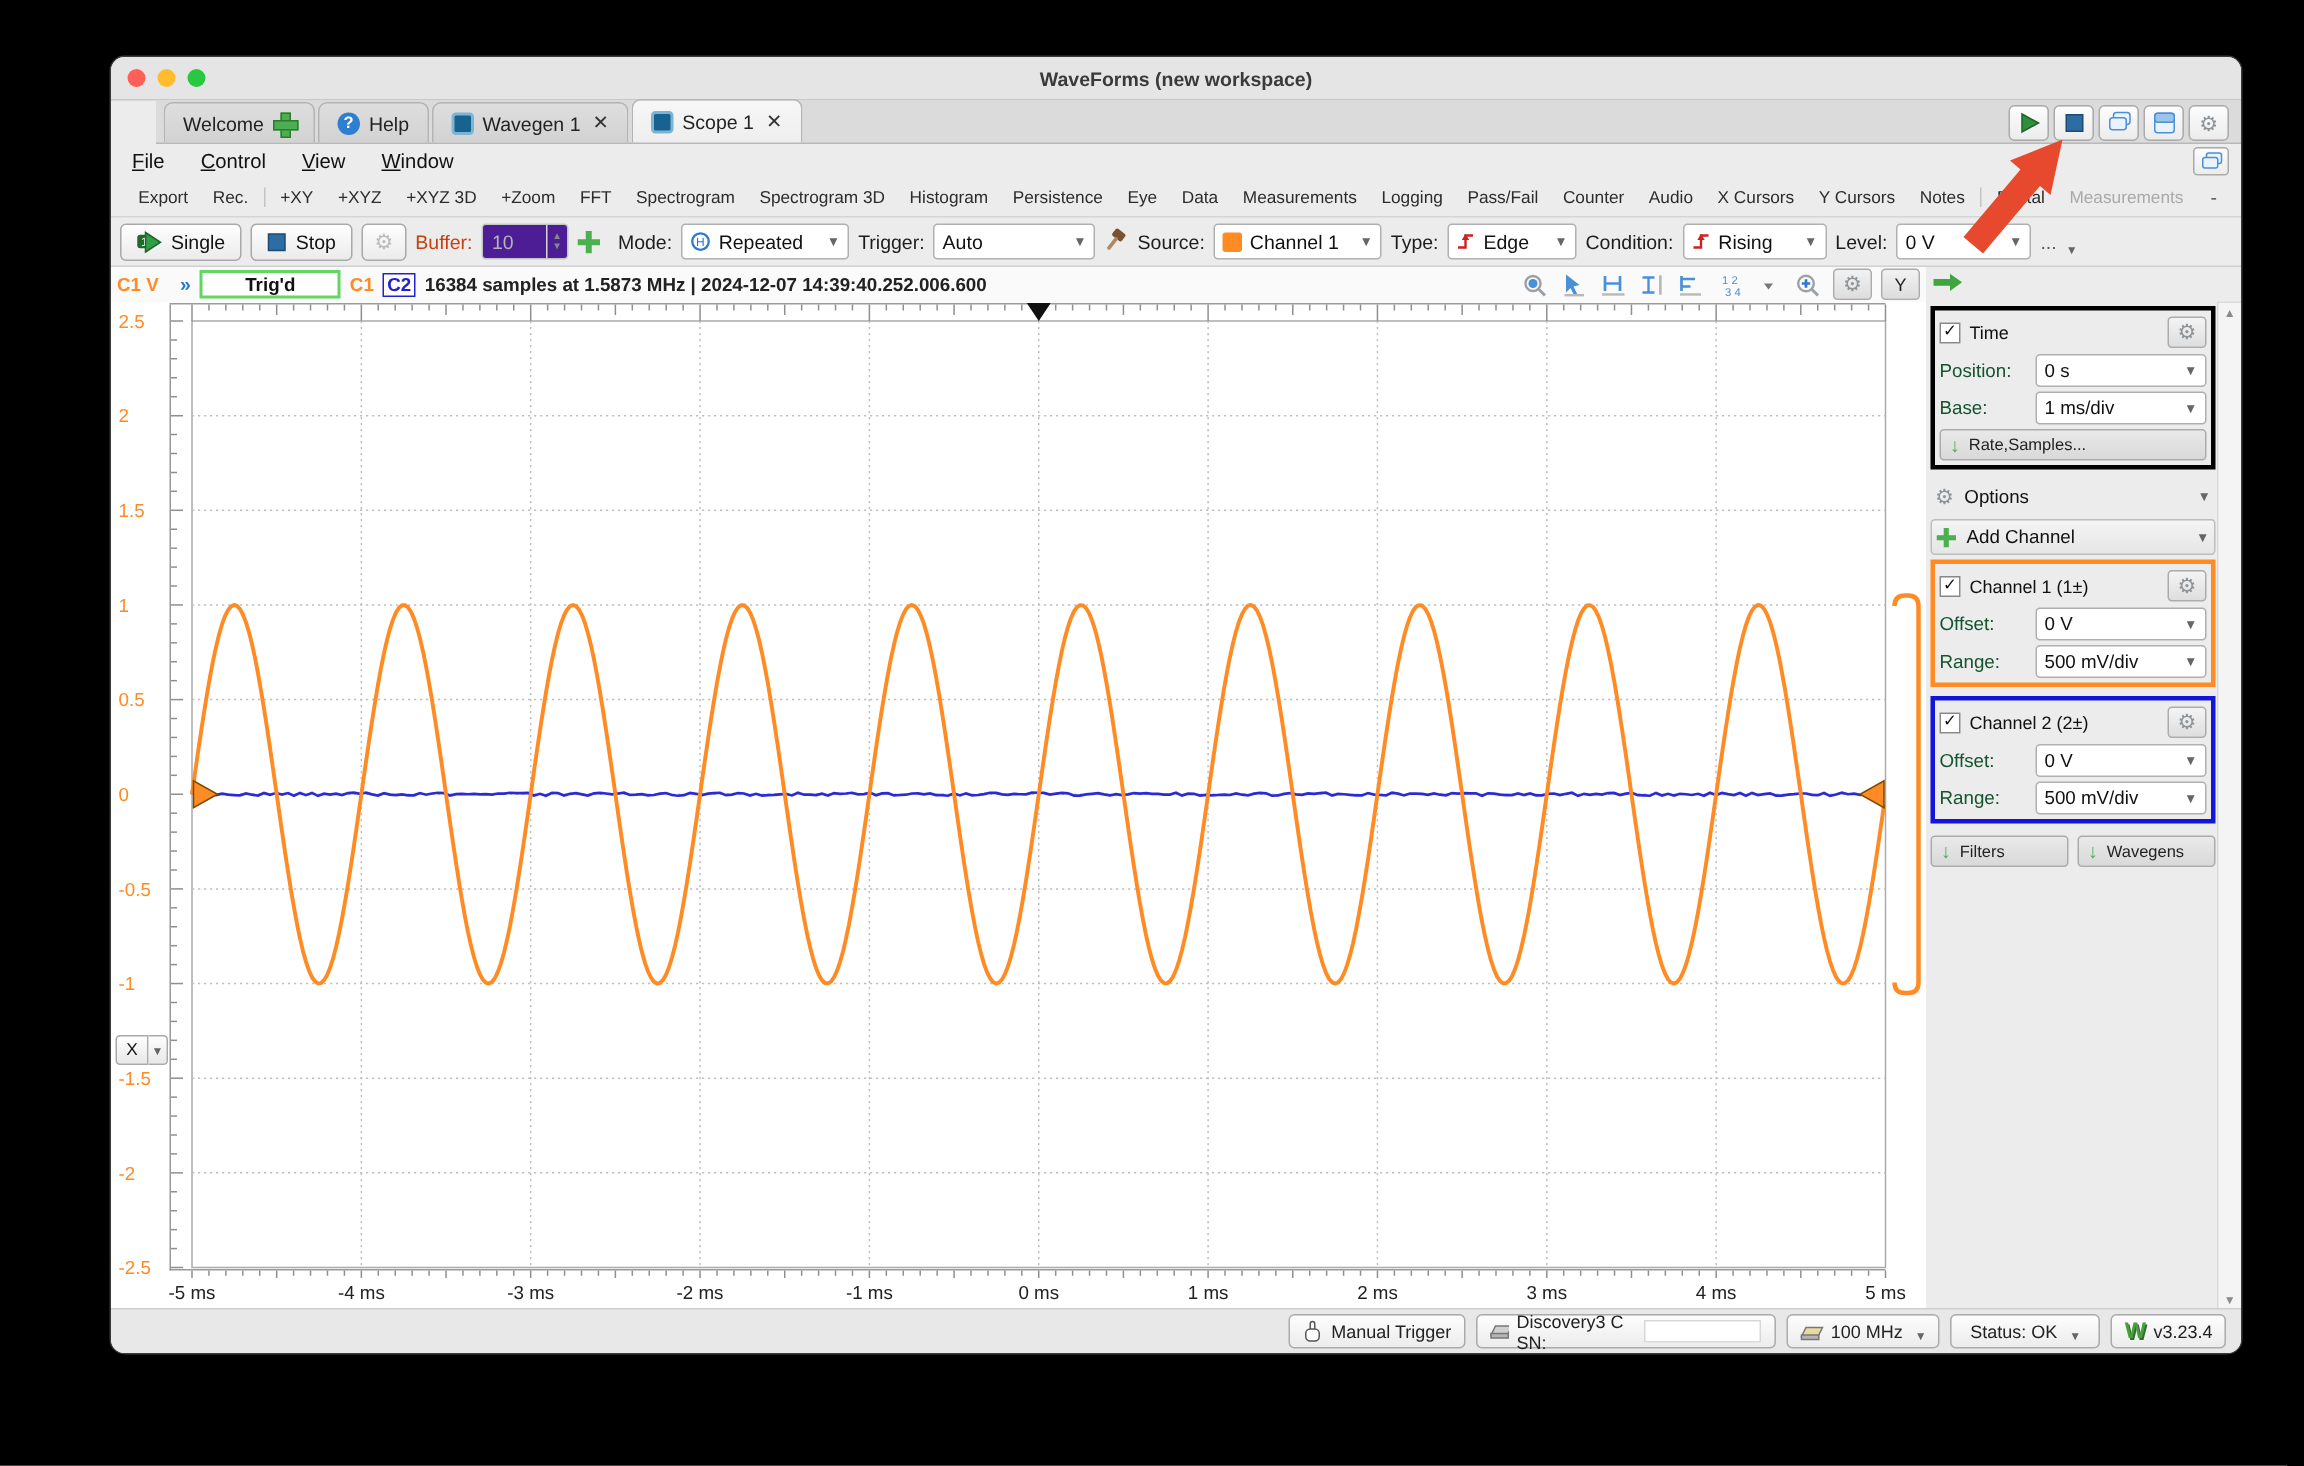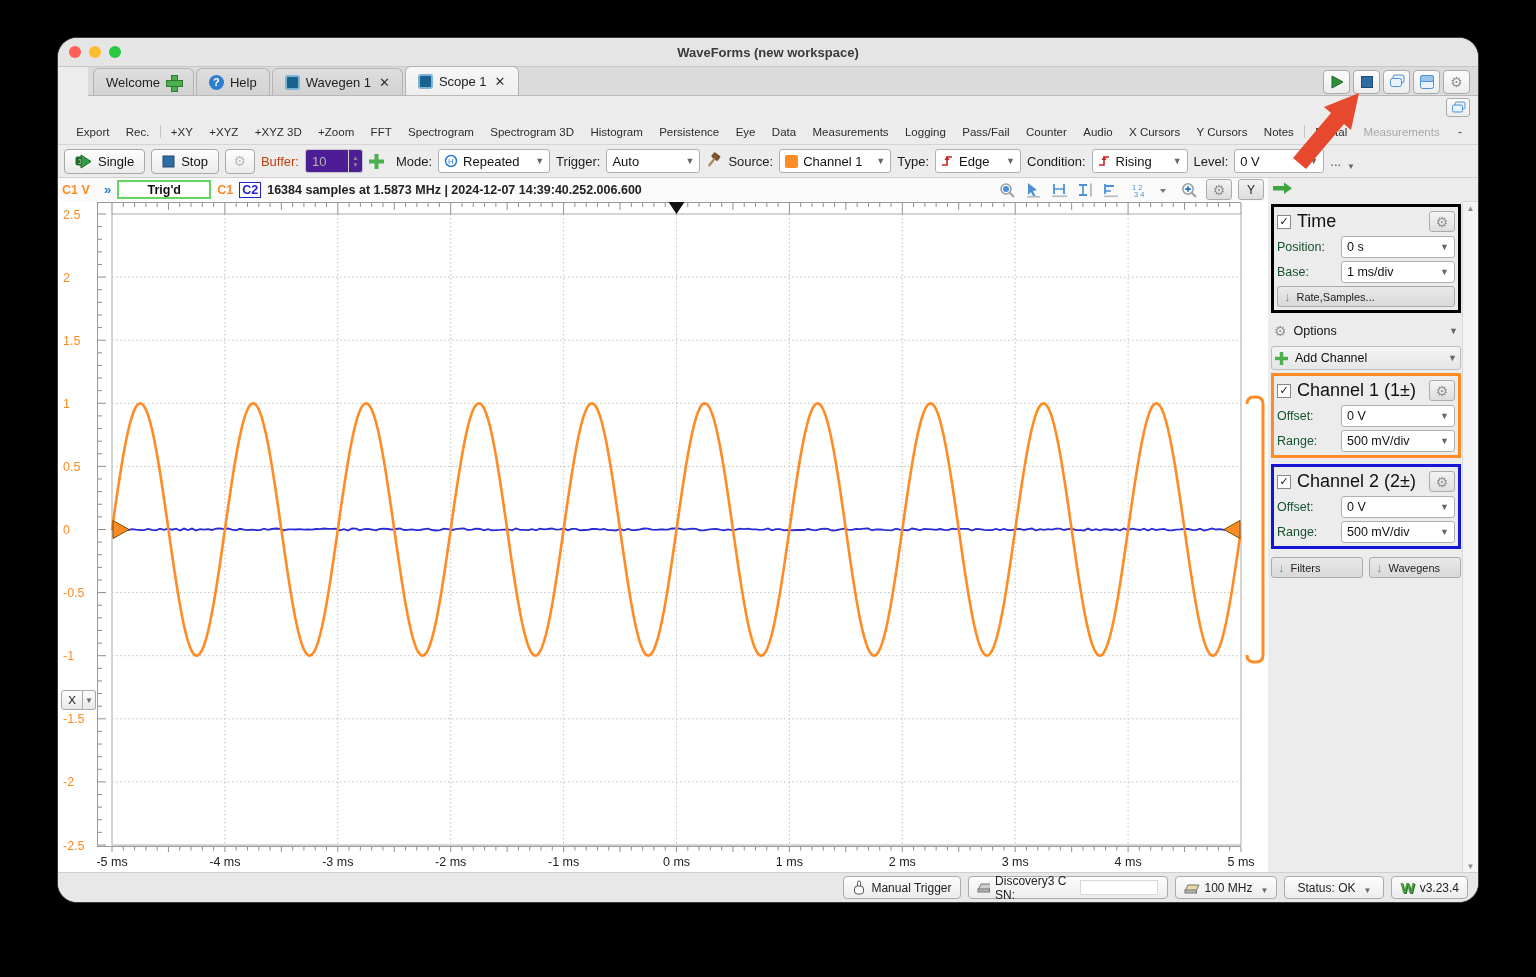--- a/index.html
+++ b/index.html
@@ -1,19 +1,19 @@
 <!DOCTYPE html>
 <html><head>
 <meta charset="utf-8">
 <style>
   html,body{margin:0;padding:0;background:#000;width:1536px;height:977px;
     font-family:"Liberation Sans","DejaVu Sans",sans-serif;-webkit-font-smoothing:antialiased;}
   *{box-sizing:border-box;}
-  .window{position:absolute;left:57px;top:37px;width:1422px;height:866px;background:#ececec;
-    border-radius:20px;overflow:hidden;border:1px solid #3a3a3a;}
+  .window{position:absolute;left:73px;top:37px;width:1422px;height:866px;background:#ececec;
+    border-radius:10px;overflow:hidden;border:1px solid #3a3a3a;}
   
   .titlebar{position:absolute;left:0;top:0;width:100%;height:29px;background:#e6e5e5;
     border-bottom:1px solid #c9c8c8;display:flex;align-items:center;}
   .lights{position:absolute;left:11px;top:8px;display:flex;gap:8px;}
   .light{width:12px;height:12px;border-radius:50%;}
   .title{width:100%;text-align:center;font-size:13px;font-weight:bold;color:#3a3a3a;}
   
   .tabrow{position:absolute;left:0;top:29px;width:100%;height:29px;background:#dcdbdb;
     border-bottom:1px solid #b9b8b8;display:flex;align-items:flex-end;padding-left:5px;margin-left:30px;}
   .tab{height:27px;display:flex;align-items:center;gap:6px;padding:0 12px;font-size:13px;color:#222;
@@ -83,21 +83,21 @@
   .xbtn{width:22px;height:20px;border:1px solid #a9a9a9;border-radius:3px 0 0 3px;
     background:linear-gradient(#fefefe,#e8e8e8);font-size:11.5px;color:#111;display:flex;align-items:center;justify-content:center;}
   .xbtn-caret{width:13px;height:20px;border:1px solid #a9a9a9;border-left:none;border-radius:0 3px 3px 0;
     background:linear-gradient(#fefefe,#e8e8e8);font-size:8px;color:#666;display:flex;align-items:center;justify-content:center;}
   
   .rpanel{position:absolute;left:1213px;top:166px;width:190px;}
   .secbox{border:3px solid #000;background:#ececec;padding:2px 3px;margin-bottom:6px;}
   .secbox.orange{border-color:#ff8b24;}
   .secbox.blue{border-color:#1515d8;}
   .secrow{display:flex;align-items:center;gap:6px;height:25px;}
-  .sectitle{font-size:18px;color:#111;}
+  .sectitle{font-size:12px;color:#111;}
   .checkbox{width:14px;height:14px;border:1px solid #888;background:#fff;font-size:11px;color:#111;
     display:flex;align-items:center;justify-content:center;line-height:1;}
   .gearbtn{margin-left:auto;width:26px;height:21px;border:1px solid #ababab;border-radius:3px;
     background:linear-gradient(#f4f4f4,#dedede);display:flex;align-items:center;justify-content:center;}
   .gear{color:#8d9499;font-size:14px;}
   .rp-label{font-size:12.5px;color:#14532d;width:58px;}
   .rp-combo{flex:1;height:22px;border:1px solid #b0b0b0;border-radius:3px;background:#fff;display:flex;
     align-items:center;font-size:12.5px;color:#111;padding:0 5px;}
   .rp-combo .caret{margin-left:auto;color:#666;font-size:9px;}
   .wide-btn{height:21px;border:1px solid #ababab;border-radius:3px;background:linear-gradient(#e9e9e9,#d9d9d9);
@@ -178,20 +178,26 @@
       <svg width="16" height="16">
         <rect x="1.5" y="1.5" width="13" height="13" rx="2" fill="#eaf2fb" stroke="#4a90d9"></rect>
         <rect x="1.5" y="1.5" width="13" height="6" rx="2" fill="#9cc3e8" stroke="#4a90d9"></rect>
       </svg>
     </div>
     <div class="tr-btn">
       <span class="gear">⚙</span>
     </div>
   </div>
 
+  <div class="menurow">
+      <span><u>F</u>ile</span>
+      <span><u>C</u>ontrol</span>
+      <span><u>V</u>iew</span>
+      <span><u>W</u>indow</span>
+    </div>
   <div class="menu-winbtn" style="top:60px">
     <svg width="15" height="13">
       <rect x="4" y="1" width="10" height="7" rx="1.5" fill="#eaf2fb" stroke="#4a90d9"></rect>
       <rect x="1.5" y="4" width="10" height="7" rx="1.5" fill="#eaf2fb" stroke="#4a90d9"></rect>
     </svg>
   </div>
 
   <div class="toolbarrow">
       <span class="tb-item">Export</span>
       <span class="tb-item">Rec.</span>
@@ -251,21 +257,21 @@
     <span class="lbl" style="margin-left:6px">Mode:</span>
     <div class="combo" style="width:112px">
       <svg width="14" height="14">
         <circle cx="7" cy="7" r="5.5" fill="none" stroke="#2a7ad2" stroke-width="1.5"></circle>
         <text x="4" y="10" font-size="8" fill="#2a7ad2" font-family="Liberation Sans,sans-serif">H</text>
       </svg>
       <span>Repeated</span>
       <span class="caret">▼</span>
     </div>
     <span class="lbl">Trigger:</span>
-    <div class="combo" style="width:94px">
+    <div class="combo" style="width:108px">
       <span>Auto</span>
       <span class="caret">▼</span>
     </div>
     <svg width="16" height="18">
       <g transform="rotate(38 8 7)">
         <rect x="4" y="1" width="8" height="6" rx="1.5" fill="#7a5230"></rect>
         <rect x="7" y="6" width="2.4" height="10" rx="1" fill="#b08a5f"></rect>
       </g>
     </svg>
     <span class="lbl">Source:</span>

